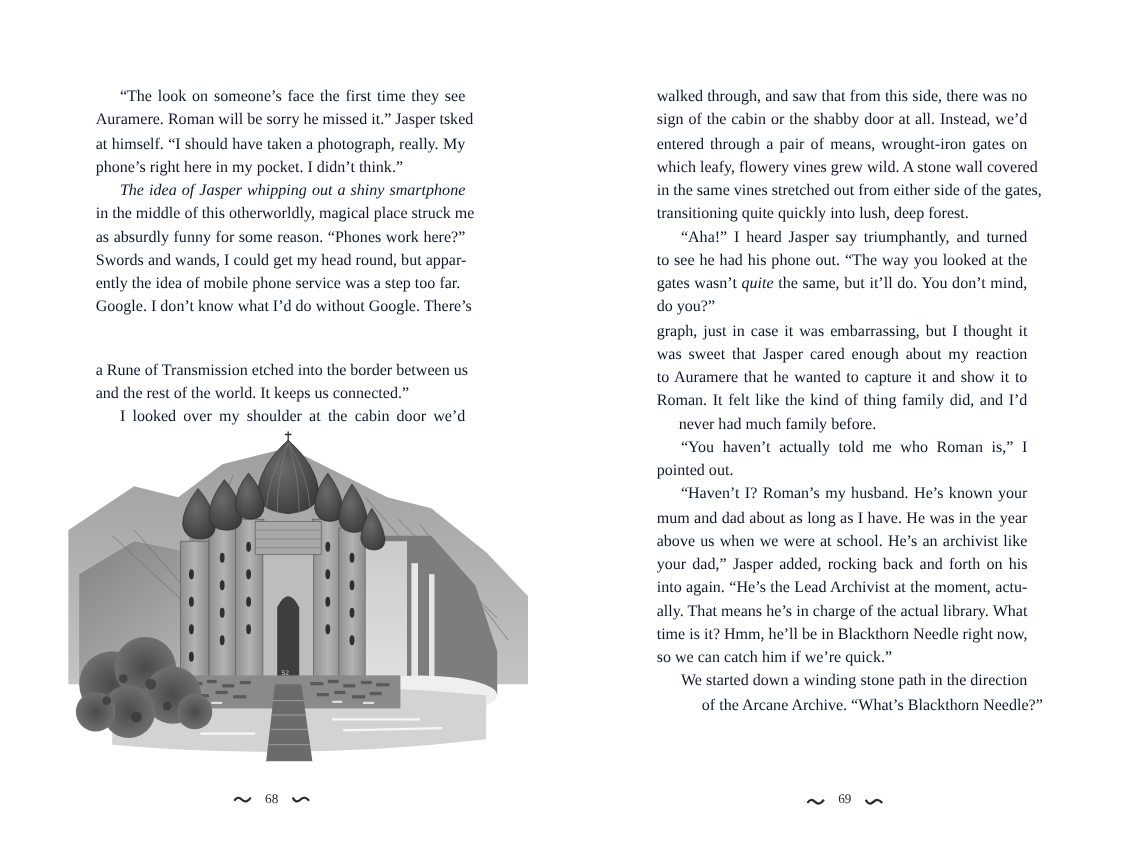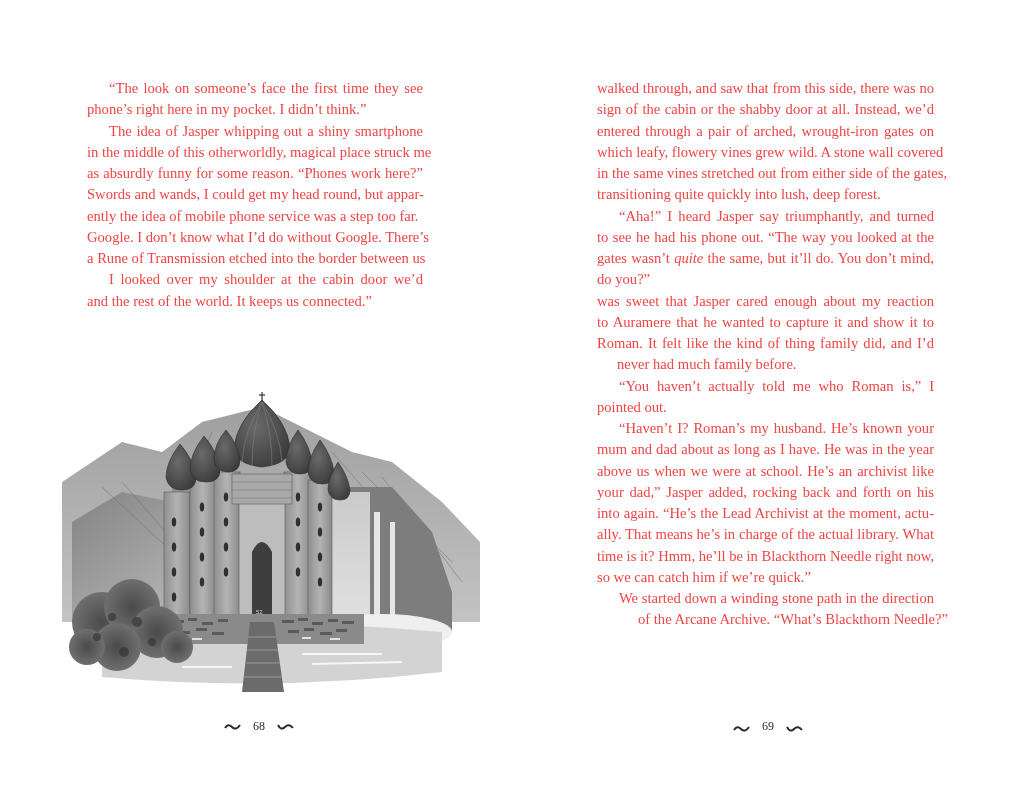--- a/index.html
+++ b/index.html
@@ -4,61 +4,63 @@
 <style>
   html, body { margin: 0; padding: 0; background: #ffffff; }
   body { width: 1020px; height: 788px; position: relative; overflow: hidden; }
   .spread { position: absolute; left: 0; top: 0; width: 1020px; height: 788px; background: #ffffff; }
   .page { position: absolute; top: 0; height: 788px; }
   .page-left { left: 0; width: 510px; }
   .page-right { left: 510px; width: 510px; }
   .column {
     position: absolute; top: 78px;
     font-family: "Liberation Serif", "DejaVu Serif", serif;
-    font-size: 14.6px; color: #ef4444;
+    font-size: 14.6px; color: #0f172a;
   }
   .page-left .column { left: 87px; width: 336px; }
   .page-right .column { left: 87px; width: 337px; }
   .line {
     display: block; height: 21.25px; line-height: 21.25px;
     white-space: nowrap; text-align: justify; text-align-last: justify;
   }
   .line.last { text-align-last: left; }
   .line.indent { text-indent: 22px; }
   .line em { font-style: italic; }
   .illustration { position: absolute; left: 62px; top: 392px; width: 418px; height: 318px; }
   .folio {
     position: absolute; top: 719px; width: 510px; text-align: center;
     font-family: "Liberation Serif", "DejaVu Serif", serif; font-size: 12px; color: #2a2a2a;
   }
-  .page-left .folio { left: 0; padding-left: 12px; }
+  .page-left .folio { left: 0; }
   .page-right .folio { left: 0; }
   .folio-inner { display: inline-flex; align-items: center; gap: 12px; }
   .page-left .folio-inner { margin-left: 0; position: relative; left: -8px; }
   .page-right .folio-inner { position: relative; left: 3px; align-items: flex-end; }
   .orn { display: inline-block; width: 17px; height: 10px; }
 </style>
 </head>
 <body>
 
 <div class="spread">
 
   <div class="page page-left">
     <div class="column" id="left-column">
         <span class="line indent" style="display: block;">“The look on someone’s face the first time they see</span>
+        <span class="line" style="display: block;">Auramere. Roman will be sorry he missed it.” Jasper tsked</span>
+        <span class="line" style="display: block;">at himself. “I should have taken a photograph, really. My</span>
         <span class="line last" style="display: block;">phone’s right here in my pocket. I didn’t think.”</span>
-        <span class="line indent" style="display: block;">The idea of Jasper whipping out a shiny smartphone</span>
+        <span class="line indent" style="display: block; font-style: italic;">The idea of Jasper whipping out a shiny smartphone</span>
         <span class="line" style="display: block;">in the middle of this otherworldly, magical place struck me</span>
         <span class="line" style="display: block;">as absurdly funny for some reason. “Phones work here?”</span>
         <span class="line" style="display: block;">Swords and wands, I could get my head round, but appar-</span>
         <span class="line last" style="display: block;">ently the idea of mobile phone service was a step too far.</span>
         <span class="line" style="display: block;">Google. I don’t know what I’d do without Google. There’s</span>
-        <span class="line" style="display: block;">a Rune of Transmission etched into the border between us</span>
+        <span class="line" style="display: block; margin-top: 36px;">a Rune of Transmission etched into the border between us</span>
+        <span class="line last" style="display: block;">and the rest of the world. It keeps us connected.”</span>
         <span class="line indent" style="display: block;">I looked over my shoulder at the cabin door we’d</span>
-        <span class="line last" style="display: block;">and the rest of the world. It keeps us connected.”</span>
       </div>
 
     <div class="illustration">
       <svg width="418" height="318" viewBox="0 0 418 318" xmlns="http://www.w3.org/2000/svg">
         <defs>
           <linearGradient id="mtn" x1="0" y1="0" x2="0" y2="1">
             <stop offset="0" stop-color="#8e8e8e"></stop>
             <stop offset="1" stop-color="#b9b9b9"></stop>
           </linearGradient>
           <linearGradient id="mtn2" x1="0" y1="0" x2="1" y2="1">
@@ -237,28 +239,29 @@
             <path d="M1,3 Q4,9 8,5 Q12,1 16,6" stroke="#2a2a2a" stroke-width="2" fill="none"></path>
           </svg>
       </span>
     </div>
   </div>
 
   <div class="page page-right">
     <div class="column" id="right-column">
         <span class="line" style="display: block;">walked through, and saw that from this side, there was no</span>
         <span class="line" style="display: block;">sign of the cabin or the shabby door at all. Instead, we’d</span>
-        <span class="line" style="display: block;">entered through a pair of arched, wrought-iron gates on</span>
+        <span class="line" style="display: block;">entered through a pair of means, wrought-iron gates on</span>
         <span class="line" style="display: block;">which leafy, flowery vines grew wild. A stone wall covered</span>
         <span class="line" style="display: block;">in the same vines stretched out from either side of the gates,</span>
         <span class="line last" style="display: block;">transitioning quite quickly into lush, deep forest.</span>
         <span class="line indent" style="display: block;">“Aha!” I heard Jasper say triumphantly, and turned</span>
         <span class="line" style="display: block;">to see he had his phone out. “The way you looked at the</span>
         <span class="line" style="display: block;"><span>gates wasn’t </span><em>quite</em><span> the same, but it’ll do. You don’t mind,</span></span>
         <span class="line last" style="display: block;">do you?”</span>
+        <span class="line" style="display: block;">graph, just in case it was embarrassing, but I thought it</span>
         <span class="line" style="display: block;">was sweet that Jasper cared enough about my reaction</span>
         <span class="line" style="display: block;">to Auramere that he wanted to capture it and show it to</span>
         <span class="line" style="display: block;">Roman. It felt like the kind of thing family did, and I’d</span>
         <span class="line last" style="display: block; margin-left: 20px;">never had much family before.</span>
         <span class="line indent" style="display: block;">“You haven’t actually told me who Roman is,” I</span>
         <span class="line last" style="display: block;">pointed out.</span>
         <span class="line indent" style="display: block;">“Haven’t I? Roman’s my husband. He’s known your</span>
         <span class="line" style="display: block;">mum and dad about as long as I have. He was in the year</span>
         <span class="line" style="display: block;">above us when we were at school. He’s an archivist like</span>
         <span class="line" style="display: block;">your dad,” Jasper added, rocking back and forth on his</span>

